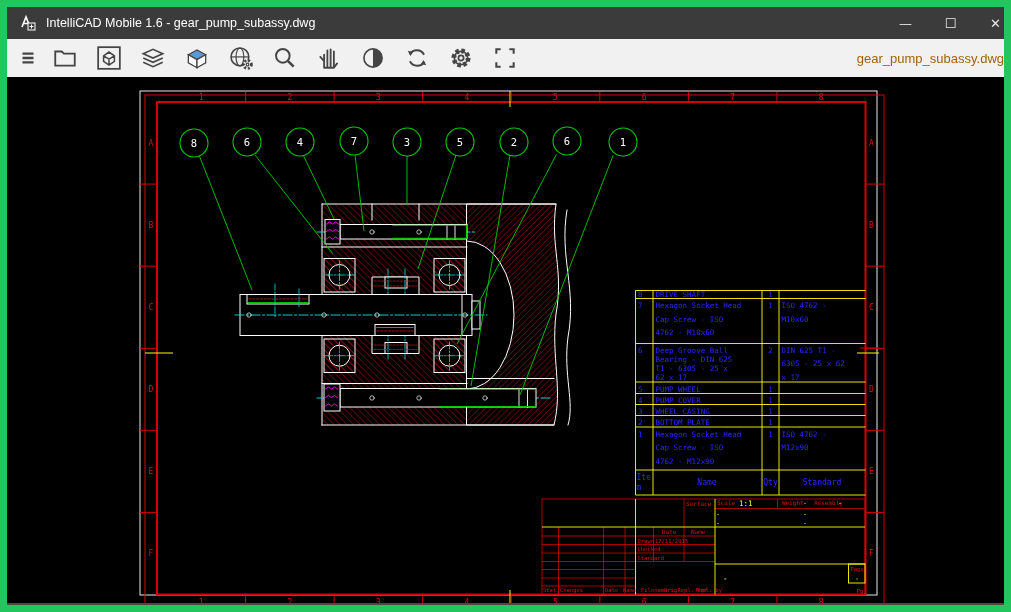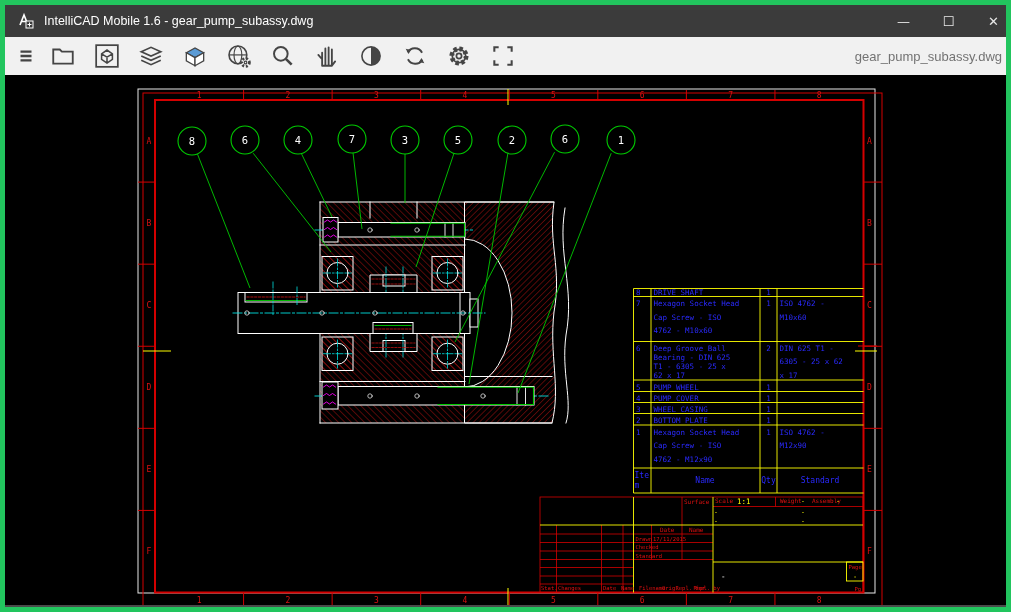--- a/index.html
+++ b/index.html
@@ -1,30 +1,30 @@
 <!DOCTYPE html>
 <html><head>
 <meta charset="utf-8">
 <style>
   html,body{margin:0;padding:0;background:#222;}
   .window{position:relative;width:1011px;height:612px;background:#000;overflow:hidden;
-          font-family:"Liberation Sans",sans-serif;border:5px solid #22c55e;box-sizing:border-box;}
+          font-family:"Liberation Sans",sans-serif;border:7px solid #22c55e;box-sizing:border-box;}
   
   .titlebar{position:absolute;left:0;top:0;width:1011px;height:32px;background:#3b3b3b;display:flex;align-items:center;}
   .app-icon{margin-left:12px;width:18px;height:18px;flex:0 0 auto;}
   .title-text{color:#ffffff;font-size:12.5px;margin-left:9px;white-space:nowrap;}
   .win-controls{position:absolute;right:0;top:0;height:32px;display:flex;}
   .win-btn{width:45px;height:32px;display:flex;align-items:center;justify-content:center;
            color:#e8e8e8;font-size:13px;font-family:"DejaVu Sans",sans-serif;cursor:default;}
   
   .toolbar{position:absolute;left:0;top:32px;width:1011px;height:38px;background:#f1f1f1;display:flex;align-items:center;}
   .tb-btn{width:40px;height:34px;display:flex;align-items:center;justify-content:center;margin-left:4px;}
   .tb-btn:first-child{margin-left:8px;width:26px;}
   .tb-filename{position:absolute;right:14px;top:0;height:38px;display:flex;align-items:center;
-               color:#737373;font-size:13px;text-align:center;}
+               color:#a16207;font-size:13px;text-align:center;}
   
   .canvas{position:absolute;left:0;top:70px;width:1011px;height:540px;background:#000;}
   .bottom-edge{position:absolute;left:0;bottom:0;width:1011px;height:2px;background:#4a4a4a;}
   svg text{user-select:none;}
 </style>
 </head>
 <body>
 
 <div class="window">
 

